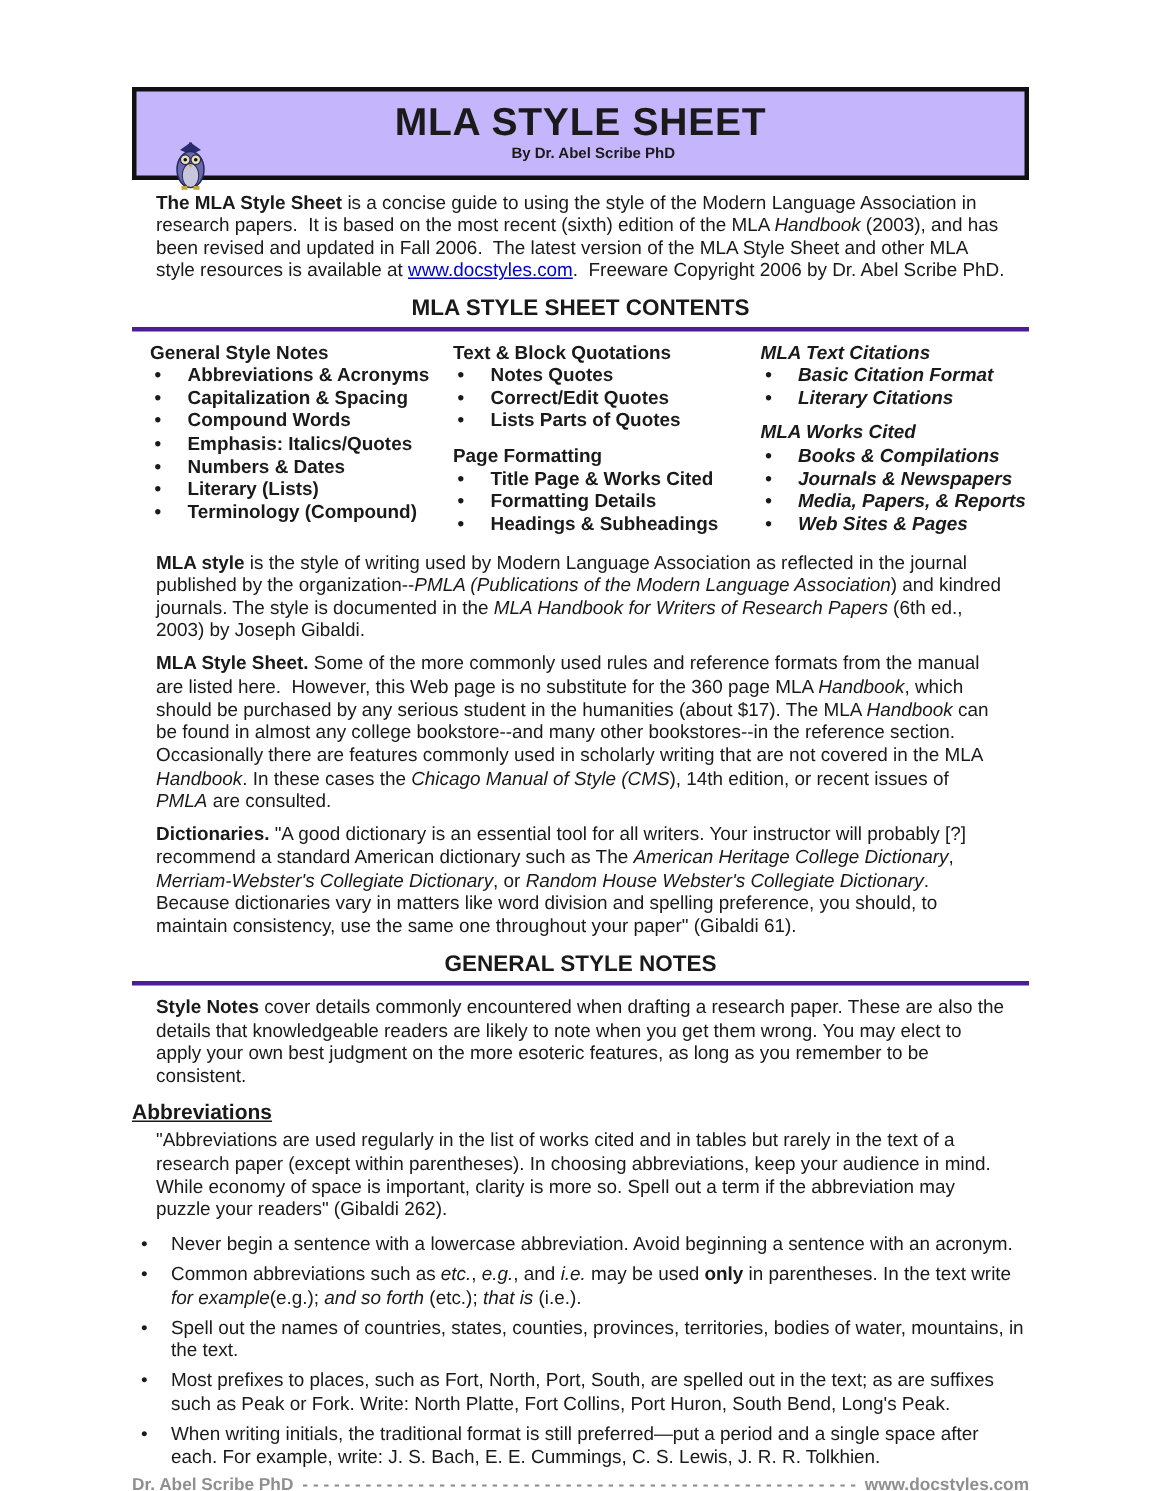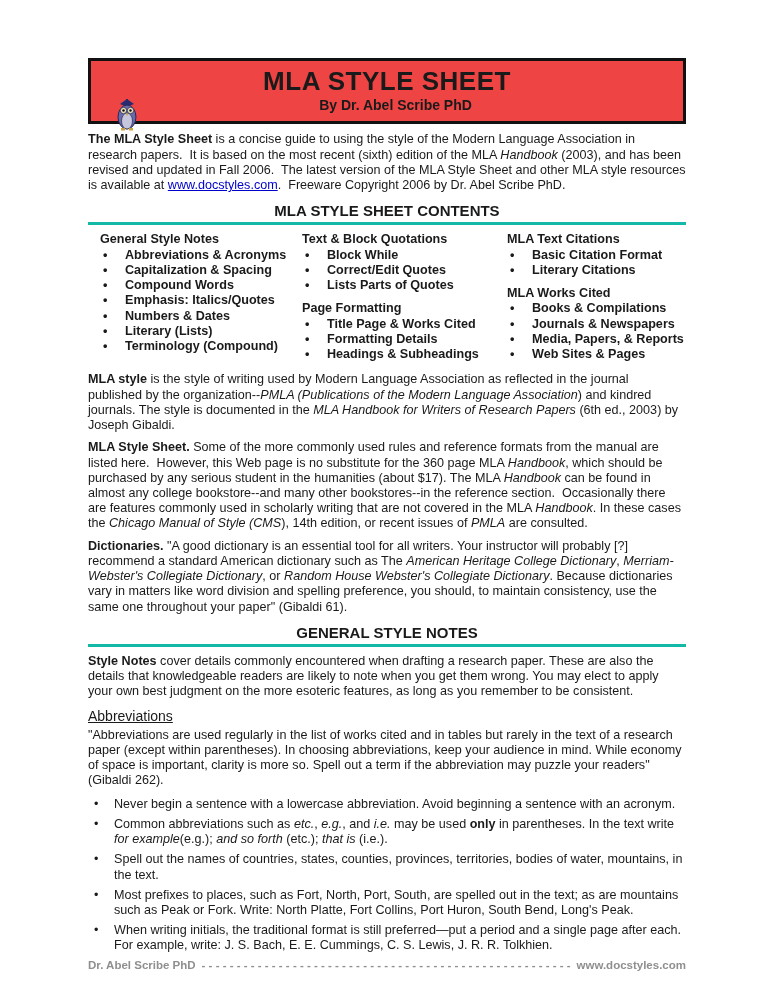--- a/index.html
+++ b/index.html
@@ -17,58 +17,58 @@
   }
   .title-box{
     position:relative;
     border:3px solid #111;
     background:#d6f5ce;
     text-align:center;
     padding:5px 0 7px;
     margin-bottom:8px;
   }
   .title{font-size:26px;font-weight:bold;letter-spacing:.5px;}
-  .subtitle{font-size:14px;font-weight:bold;margin-left:17px;}
+  .subtitle{font-size:10px;font-weight:bold;margin-left:17px;}
   .owl{position:absolute;left:24px;bottom:-10px;width:24px;height:33px;}
-  .para{margin:0 0 7px;white-space:pre-wrap;}
+  .para{margin:0 16px 7px;white-space:pre-wrap;}
   .rule-heading{
     font-size:15px;font-weight:bold;text-align:center;
-    border-bottom:3px solid #14b8a6;
+    border-bottom:3px solid #4c1d95;
     padding-bottom:2px;margin:2px 0 7px;
   }
   .seg-b{font-weight:bold;}
   .seg-i{font-style:italic;}
   .seg-bi{font-weight:bold;}
   .seg-link{color:#0000cc;text-decoration:underline;cursor:pointer;}
   .toc{display:flex;padding-left:12px;margin:0 0 2px;}
   .toc-col1{width:202px;flex:none;}
   .toc-col2{width:205px;flex:none;}
-  .toc-col3{flex:1;}
+  .toc-col3{flex:1;font-style:italic;}
   .toc-group{margin-bottom:8px;}
   .toc-title{font-weight:bold;}
   .toc-item{display:flex;font-weight:bold;}
   .toc-item .bullet{flex:none;width:22px;margin-left:3px;}
-  .sub-heading{font-size:14px;font-weight:normal;text-decoration:underline;margin:1px 0 3px;}
+  .sub-heading{font-size:14px;font-weight:bold;text-decoration:underline;margin:1px 0 3px;}
   .bullets{margin-top:1px;}
   .bullet-item{display:flex;margin-bottom:5px;}
   .bullet-item .bullet{flex:none;width:20px;margin-left:6px;}
   .bullet-body{flex:1;white-space:pre-wrap;}
   .footer{
     margin-top:auto;
     display:flex;align-items:baseline;
     color:#8f8f8f;font-weight:bold;font-size:11.5px;
   }
   .footer .dash-fill{flex:1;overflow:hidden;white-space:nowrap;margin:0 6px;}
 </style>
 </head>
 <body>
 
 <div class="page">
 
-  <div class="title-box" style="background: #ef4444;">
+  <div class="title-box" style="background: #c4b5fd;">
     <div class="title">MLA STYLE SHEET</div>
     <div class="subtitle">By Dr. Abel Scribe PhD</div>
     <svg class="owl" viewBox="0 0 24 33">
       <polygon points="5,6 12,1 19,6 12,9" fill="#2a2a6e"></polygon>
       <rect x="11" y="1" width="2" height="4" fill="#2a2a6e"></rect>
       <ellipse cx="12" cy="19" rx="9" ry="12" fill="#6a6aa8" stroke="#26265c" stroke-width="1"></ellipse>
       <ellipse cx="12" cy="23" rx="5.5" ry="8" fill="#c6c6dc" stroke="#26265c" stroke-width="0.7"></ellipse>
       <circle cx="8.5" cy="12.5" r="3.2" fill="#e8e2b8" stroke="#26265c" stroke-width="0.8"></circle>
       <circle cx="15.5" cy="12.5" r="3.2" fill="#e8e2b8" stroke="#26265c" stroke-width="0.8"></circle>
       <circle cx="8.5" cy="12.5" r="1.2" fill="#111"></circle>
@@ -115,21 +115,21 @@
             <span class="bullet">•</span>
             <span>Terminology (Compound)</span>
           </div>
         </div>
       </div>
     <div class="toc-col2">
         <div class="toc-group">
           <div class="toc-title">Text &amp; Block Quotations</div>
           <div class="toc-item">
             <span class="bullet">•</span>
-            <span>Block While</span>
+            <span>Notes Quotes</span>
           </div>
           <div class="toc-item">
             <span class="bullet">•</span>
             <span>Correct/Edit Quotes</span>
           </div>
           <div class="toc-item">
             <span class="bullet">•</span>
             <span>Lists Parts of Quotes</span>
           </div>
         </div>
@@ -204,25 +204,25 @@
       <div class="bullet-item">
         <span class="bullet">•</span>
         <span class="bullet-body"><span>Common abbreviations such as </span><span class="seg-i">etc.</span><span>, </span><span class="seg-i">e.g.</span><span>, and </span><span class="seg-i">i.e.</span><span> may be used </span><span class="seg-bi">only</span><span> in parentheses. In the text write </span><span class="seg-i">for example</span><span>(e.g.); </span><span class="seg-i">and so forth</span><span> (etc.); </span><span class="seg-i">that is</span><span> (i.e.).</span></span>
       </div>
       <div class="bullet-item">
         <span class="bullet">•</span>
         <span class="bullet-body"><span>Spell out the names of countries, states, counties, provinces, territories, bodies of water, mountains, in the text.</span></span>
       </div>
       <div class="bullet-item">
         <span class="bullet">•</span>
-        <span class="bullet-body"><span>Most prefixes to places, such as Fort, North, Port, South, are spelled out in the text; as are mountains such as Peak or Fork. Write: North Platte, Fort Collins, Port Huron, South Bend, Long's Peak.</span></span>
-      </div>
-      <div class="bullet-item">
-        <span class="bullet">•</span>
-        <span class="bullet-body"><span>When writing initials, the traditional format is still preferred—put a period and a single page after each. For example, write: J. S. Bach, E. E. Cummings, C. S. Lewis, J. R. R. Tolkhien.</span></span>
+        <span class="bullet-body"><span>Most prefixes to places, such as Fort, North, Port, South, are spelled out in the text; as are suffixes such as Peak or Fork. Write: North Platte, Fort Collins, Port Huron, South Bend, Long's Peak.</span></span>
+      </div>
+      <div class="bullet-item">
+        <span class="bullet">•</span>
+        <span class="bullet-body"><span>When writing initials, the traditional format is still preferred—put a period and a single space after each. For example, write: J. S. Bach, E. E. Cummings, C. S. Lewis, J. R. R. Tolkhien.</span></span>
       </div>
     </div>
 
   <div class="footer" style="color: rgb(143, 143, 143);">
     <span>Dr. Abel Scribe PhD</span>
     <span class="dash-fill">- - - - - - - - - - - - - - - - - - - - - - - - - - - - - - - - - - - - - -   - - - - - - - - - - - - - - - -</span>
     <span>www.docstyles.com</span>
   </div>
 
 </div>

